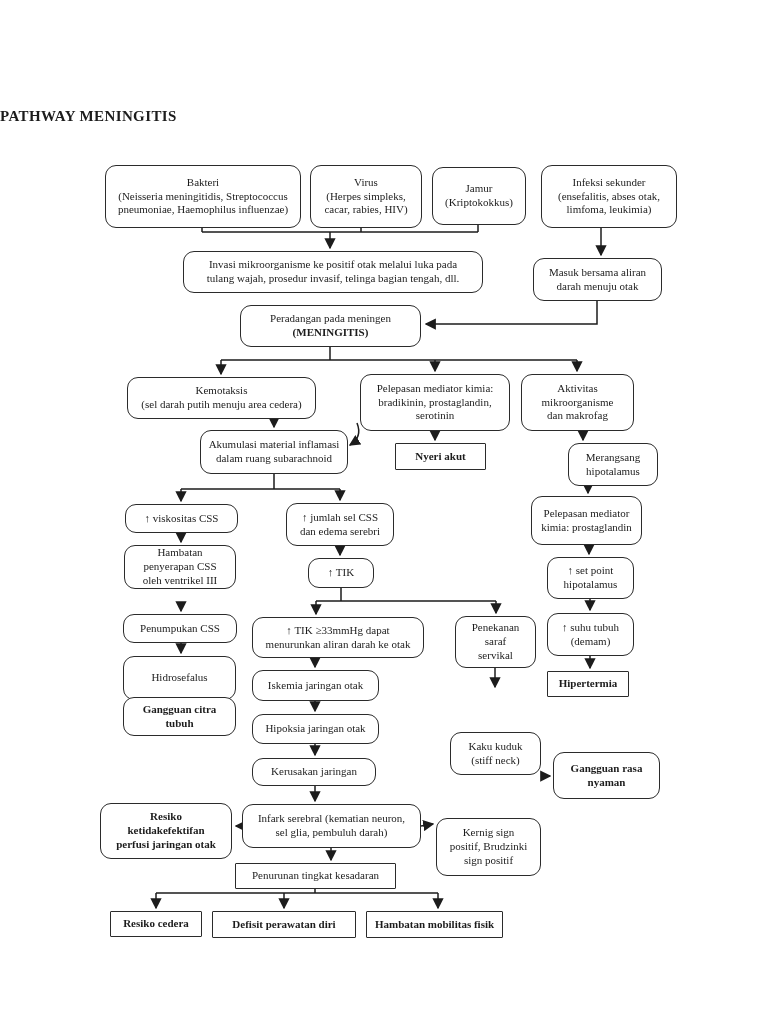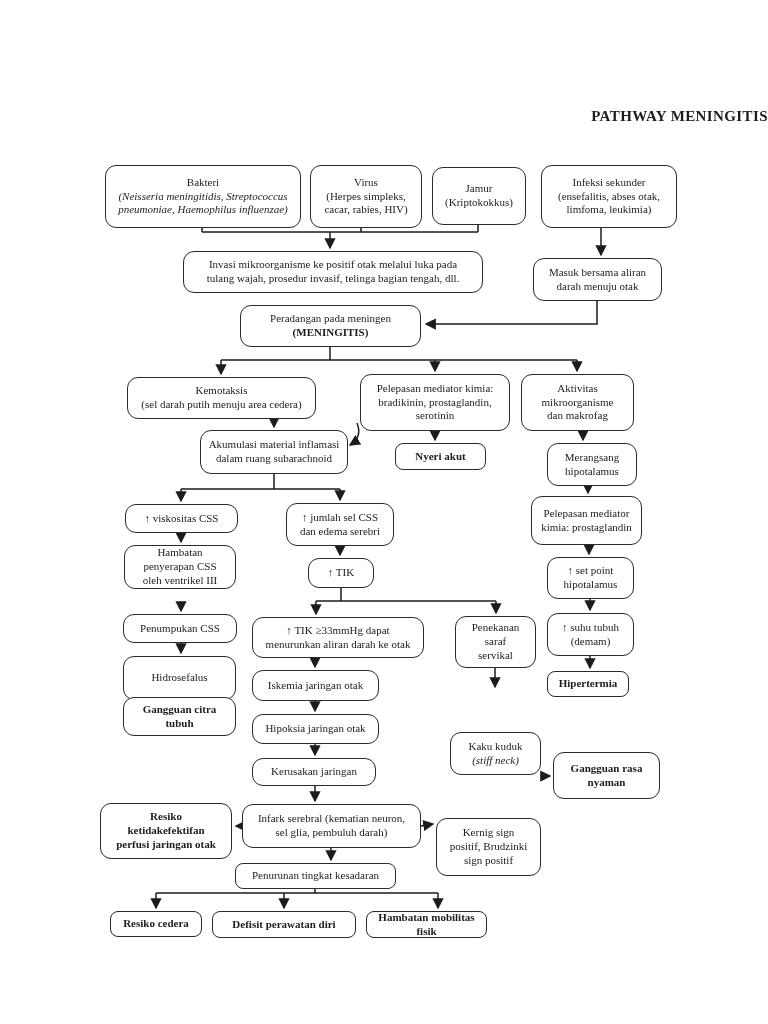--- a/index.html
+++ b/index.html
@@ -1,25 +1,25 @@
 <!DOCTYPE html>
 <html><head>
 <meta charset="utf-8">
 <style>
   html,body{margin:0;padding:0;background:#ffffff;}
   #page{position:relative;width:768px;height:1024px;background:#ffffff;overflow:hidden;
         font-family:"Liberation Serif","DejaVu Serif",serif;color:#1c1c1c;}
-  #title{position:absolute;left:0;top:108px;width:768px;text-align:right;
+  #title{position:absolute;left:0;top:108px;width:768px;text-align:left;
          font-size:15px;font-weight:bold;letter-spacing:.4px;}
   .box{position:absolute;box-sizing:border-box;border:1.5px solid #2b2b2b;border-radius:11px;
        background:#fff;display:flex;flex-direction:column;align-items:center;justify-content:center;
        text-align:center;font-size:11px;line-height:1.25;padding:2px 3px;white-space:pre-line;}
-  .r5{border-radius:8px;}
+  .r5{border-radius:1px;}
   .bold{font-weight:bold;}
-  .italic{font-style:italic;}
+  .italic{}
   svg#connectors{position:absolute;left:0;top:0;pointer-events:none;}
   svg path{fill:none;stroke:#1c1c1c;stroke-width:1.5;}
 </style>
 </head>
 <body>
 
 <div id="page">
 
   <div id="title">PATHWAY MENINGITIS</div>
 
@@ -101,21 +101,21 @@
   <div class="box" style="left:360px;top:374px;width:150px;height:57px"><span>Pelepasan mediator kimia:
 bradikinin, prostaglandin,
 serotinin</span></div>
   <div class="box" style="left:521px;top:374px;width:113px;height:57px"><span>Aktivitas
 mikroorganisme
 dan makrofag</span></div>
 
   <div class="box" style="left:200px;top:430px;width:148px;height:44px"><span>Akumulasi material inflamasi
 dalam ruang subarachnoid</span></div>
   <div class="box bold r5" style="left:395px;top:443px;width:91px;height:27px"><span>Nyeri akut</span></div>
-  <div class="box" style="left:547px;top:443px;width:90px;height:43px"><span>Merangsang
+  <div class="box" style="left:568px;top:443px;width:90px;height:43px"><span>Merangsang
 hipotalamus</span></div>
 
   <div class="box" style="left:125px;top:504px;width:113px;height:29px"><span>↑ viskositas CSS</span></div>
   <div class="box" style="left:286px;top:503px;width:108px;height:43px"><span>↑ jumlah sel CSS
 dan edema serebri</span></div>
   <div class="box" style="left:531px;top:496px;width:111px;height:49px"><span>Pelepasan mediator
 kimia: prostaglandin</span></div>
 
   <div class="box" style="left:124px;top:545px;width:112px;height:44px"><span>Hambatan
 penyerapan CSS
@@ -155,15 +155,15 @@
   <div class="box" style="left:242px;top:804px;width:179px;height:44px"><span>Infark serebral (kematian neuron,
 sel glia, pembuluh darah)</span></div>
   <div class="box" style="left:436px;top:818px;width:105px;height:58px"><span>Kernig sign
 positif, Brudzinki
 sign positif</span></div>
 
   <div class="box r5" style="left:235px;top:863px;width:161px;height:26px"><span>Penurunan tingkat kesadaran</span></div>
 
   <div class="box bold r5" style="left:110px;top:911px;width:92px;height:26px"><span>Resiko cedera</span></div>
   <div class="box bold r5" style="left:212px;top:911px;width:144px;height:27px"><span>Defisit perawatan diri</span></div>
-  <div class="box bold r5" style="left:366px;top:911px;width:121px;height:27px"><span>Hambatan mobilitas fisik</span></div>
+  <div class="box bold r5" style="left:366px;top:911px;width:137px;height:27px"><span>Hambatan mobilitas fisik</span></div>
 
 </div>
 
 </body></html>

